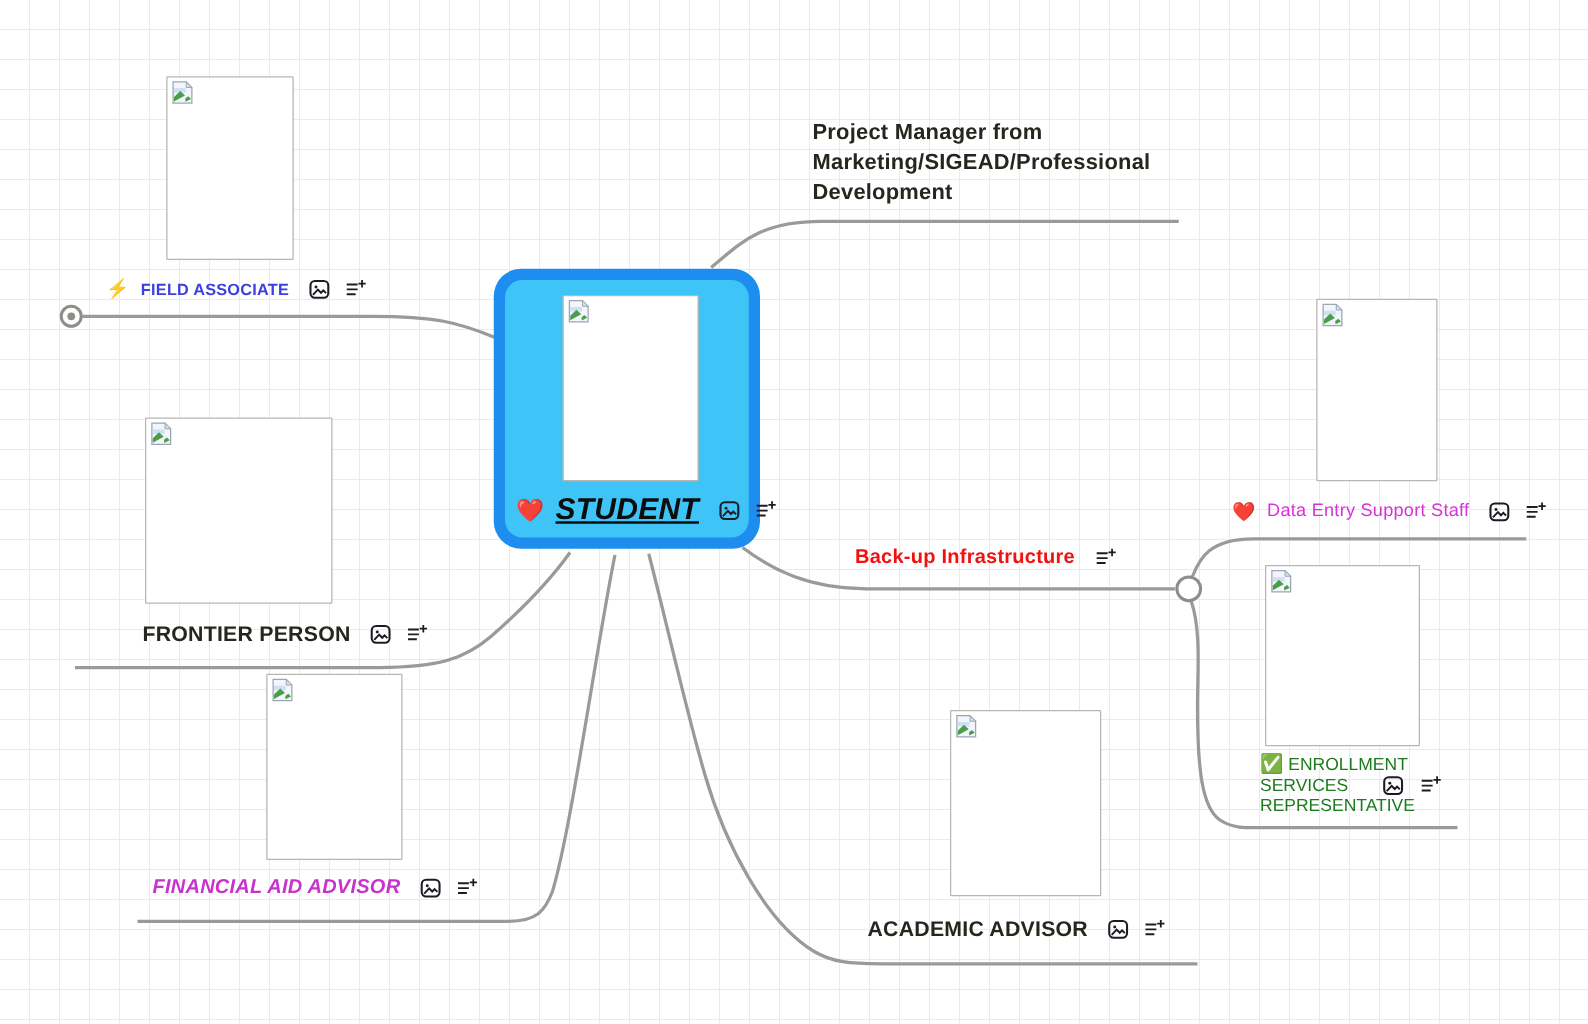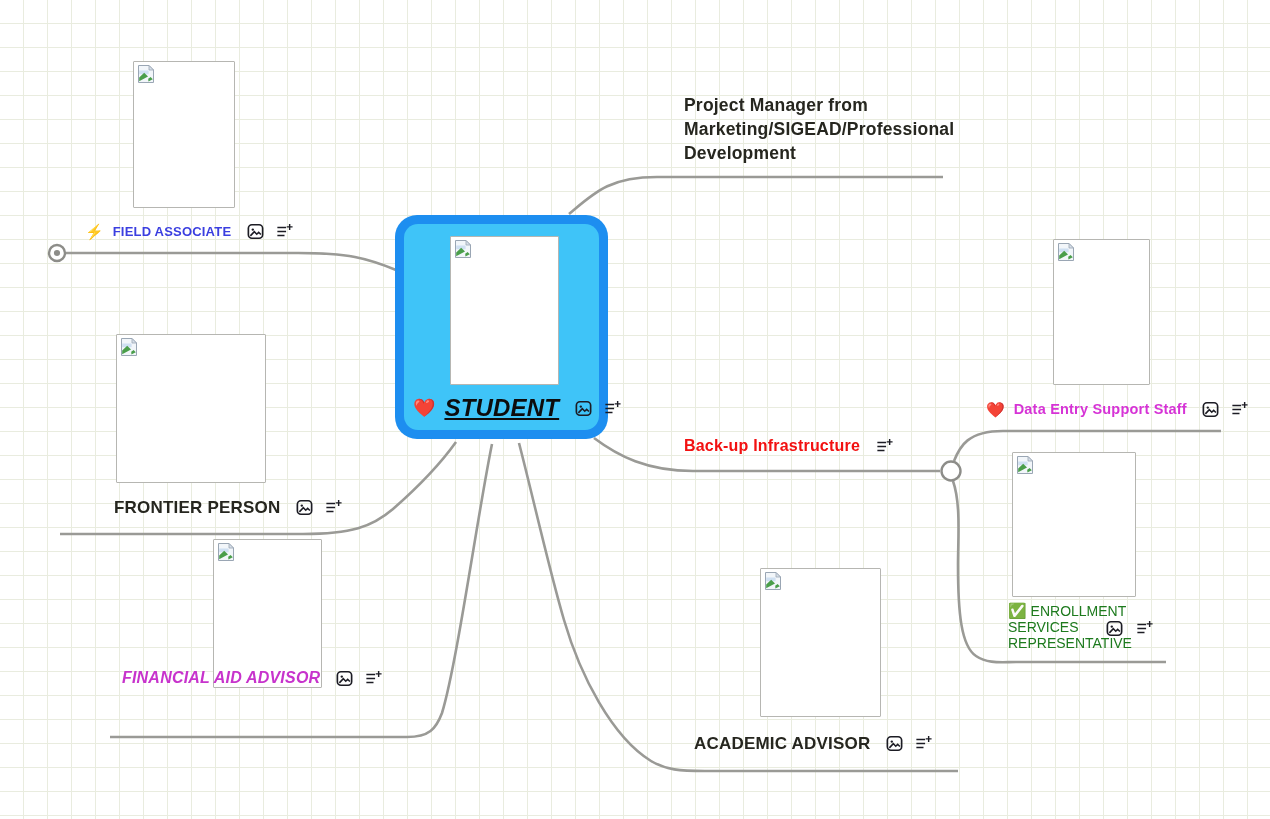--- a/index.html
+++ b/index.html
@@ -34,25 +34,25 @@
   .icon-gap{margin-left:5px;}
   .emoji{font-size:15px;}
   .emoji-lg{font-size:18px;}
 
   .lbl{letter-spacing:.2px;}
   .lbl-field{font-size:13px;font-weight:700;color:#3b3fe0;}
   .lbl-dark-lg{font-size:17px;font-weight:700;color:#26261f;}
   .lbl-student{font-size:24px;font-weight:800;font-style:italic;color:#0d0d0d;text-decoration:underline;}
   .lbl-red{font-size:16px;font-weight:700;color:#f21111;}
   .lbl-magenta{font-size:16px;font-weight:700;font-style:italic;color:#c733cc;}
-  .lbl-pink{font-size:14.5px;font-weight:700;color:#d633d6;}
+  .lbl-pink{font-size:14.5px;font-weight:400;color:#d633d6;}
   .lbl-green{font-size:14px;font-weight:400;color:#1d7a1d;line-height:16px;}
 
   #pm-text{
-    position:absolute;left:684px;top:93px;width:292px;z-index:4;
+    position:absolute;left:650px;top:93px;width:292px;z-index:4;
     font-size:17.5px;font-weight:700;color:#26261f;line-height:24px;letter-spacing:.2px;
   }
   #enroll-text{
     position:absolute;left:1008px;top:603px;width:134px;z-index:4;
     white-space:normal;
   }
   #enroll-icons{position:absolute;left:1104px;top:618px;z-index:4;display:flex;gap:10px;}
 
   #student-node{
     position:absolute;left:395px;top:215px;width:213px;height:224px;z-index:2;
@@ -170,21 +170,21 @@
 
   <div class="imgbox" style="left:213px;top:539px;width:107px;height:147px;">
     <svg class="brokenimg" width="20" height="20" viewBox="0 0 20 20">
       <path d="M2.5 1.5 H13 L17.5 6 V18.5 H2.5 Z" fill="#f2f6fa" stroke="#9aa6b4" stroke-width="1"></path>
       <path d="M13 1.5 V6 H17.5 Z" fill="#d7dfe9" stroke="#9aa6b4" stroke-width="0.8"></path>
       <path d="M3.2 6.5 H12.6 V10.2 H3.2 Z" fill="#cfe0f2"></path>
       <path d="M3.2 13.5 L8.2 8.8 L12 12.4 L3.2 17.2 Z" fill="#4a9e4a"></path>
       <path d="M12.2 14.8 L14.6 13 L16.8 15.2 L12.4 17.4 Z" fill="#4a9e4a"></path>
     </svg>
   </div>
-  <div class="row" style="left:122px;top:668px;">
+  <div class="row" style="left:122px;top:700px;">
     <span class="lbl lbl-magenta">FINANCIAL AID ADVISOR</span>
     <span class="icon-btn icon-gap">
       <svg width="19" height="19" viewBox="0 0 24 24">
           <rect x="3" y="3.5" width="18" height="17" rx="4.5" fill="none" stroke="#1c1c24" stroke-width="2.1"></rect>
           <circle cx="8.6" cy="9.6" r="1.5" fill="#1c1c24"></circle>
           <path d="M5.5 17.5 L10.5 12.3 L13.6 15.4 L16 13 L18.8 15.8" fill="none" stroke="#1c1c24" stroke-width="2"></path>
         </svg>
     </span>
     <span class="icon-btn">
       <svg width="19" height="19" viewBox="0 0 24 24">

